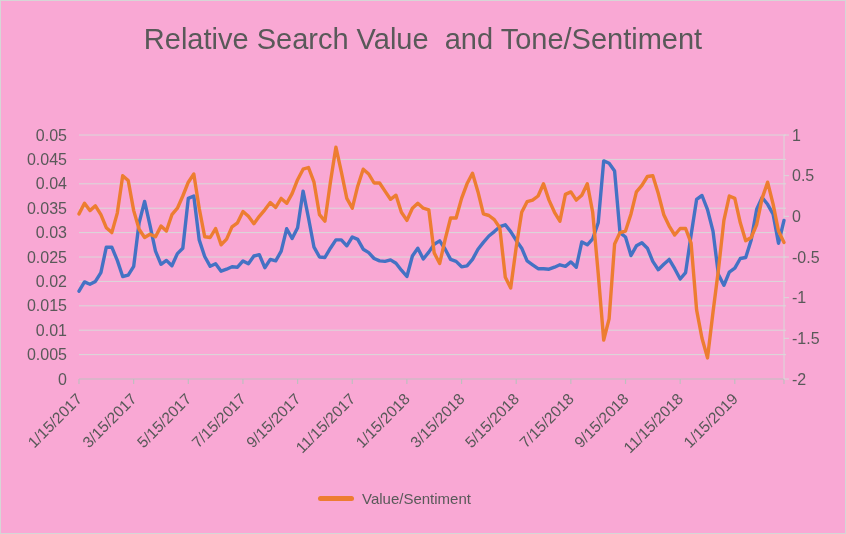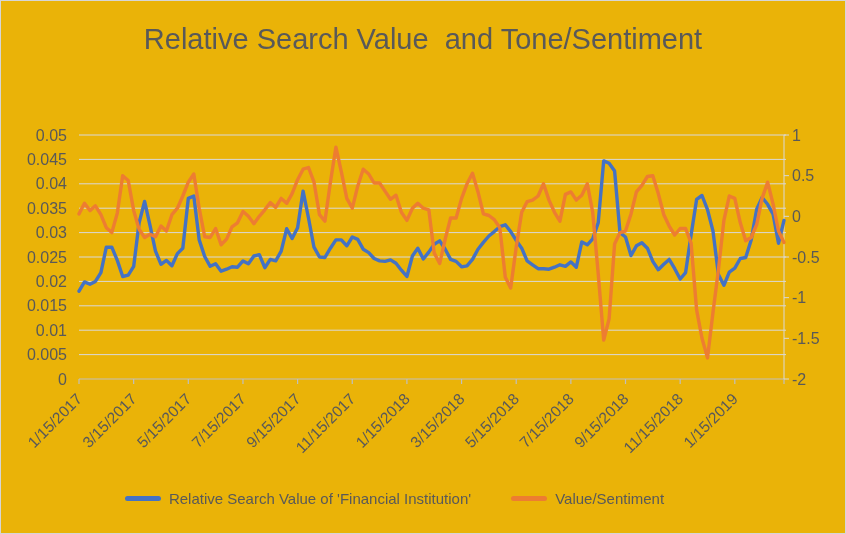--- a/index.html
+++ b/index.html
@@ -1,20 +1,20 @@
 <!DOCTYPE html>
 <html><head>
 <meta charset="utf-8">
 <style>
   html,body{margin:0;padding:0;background:#fff;}
   .chart{
     position:relative;
     width:846px;height:534px;
     box-sizing:border-box;
-    background:#eab308;
+    background:#f9a8d4;
     border:1px solid #d6d6d6;
     font-family:"Liberation Sans", sans-serif;
     overflow:hidden;
   }
   .title{
     position:absolute;top:16px;left:0;right:0;
     text-align:center;
     color:#595959;
     font-size:29px;
     line-height:44px;
@@ -106,21 +106,17 @@
       <text x="573.8604651162791" y="399" fill="#595959" font-size="15.5" text-anchor="end" transform="rotate(-45 573.8604651162791 399)">7/15/2018</text>
       <text x="628.5116279069767" y="399" fill="#595959" font-size="15.5" text-anchor="end" transform="rotate(-45 628.5116279069767 399)">9/15/2018</text>
       <text x="683.1627906976744" y="399" fill="#595959" font-size="15.5" text-anchor="end" transform="rotate(-45 683.1627906976744 399)">11/15/2018</text>
       <text x="737.8139534883721" y="399" fill="#595959" font-size="15.5" text-anchor="end" transform="rotate(-45 737.8139534883721 399)">1/15/2019</text>
       <polyline points="78.0,290.2 83.5,280.9 88.9,283.3 94.4,280.4 99.9,271.6 105.3,246.2 110.8,246.2 116.3,259.4 121.7,275.5 127.2,274.1 132.7,265.3 138.1,221.8 143.6,200.4 149.0,224.3 154.5,250.1 160.0,263.3 165.4,259.4 170.9,264.8 176.4,252.6 181.8,247.2 187.3,197.4 192.8,195.0 198.2,238.9 203.7,255.5 209.2,265.3 214.6,262.8 220.1,270.2 225.6,268.2 231.0,265.8 236.5,266.2 242.0,259.9 247.4,262.8 252.9,255.0 258.3,253.6 263.8,266.7 269.3,258.4 274.7,259.9 280.2,250.1 285.7,227.7 291.1,237.5 296.6,226.7 302.1,190.1 307.5,217.0 313.0,246.2 318.5,256.0 323.9,256.5 329.4,247.2 334.9,238.9 340.3,238.9 345.8,244.8 351.3,236.0 356.7,238.4 362.2,248.2 367.7,251.6 373.1,257.5 378.6,259.9 384.0,260.4 389.5,258.9 395.0,262.3 400.4,269.2 405.9,275.5 411.4,255.0 416.8,247.2 422.3,258.0 427.8,251.1 433.2,243.3 438.7,239.9 444.2,248.2 449.6,258.4 455.1,260.4 460.6,265.8 466.0,264.8 471.5,258.4 477.0,248.2 482.4,241.4 487.9,235.0 493.3,230.6 498.8,225.7 504.3,223.8 509.7,230.6 515.2,239.4 520.7,247.2 526.1,259.9 531.6,263.8 537.1,267.7 542.5,267.7 548.0,268.2 553.5,266.2 558.9,263.8 564.4,265.3 569.9,260.9 575.3,266.2 580.8,240.9 586.3,243.8 591.7,237.9 597.2,221.8 602.7,159.9 608.1,162.3 613.6,170.1 619.0,231.6 624.5,236.0 630.0,254.5 635.4,244.8 640.9,241.8 646.4,247.2 651.8,260.4 657.3,268.7 662.8,263.3 668.2,258.4 673.7,267.7 679.2,278.0 684.6,271.6 690.1,234.0 695.6,198.4 701.0,194.5 706.5,208.7 712.0,230.1 717.4,273.6 722.9,284.3 728.3,271.1 733.8,267.2 739.3,257.5 744.7,256.5 750.2,238.9 755.7,208.2 761.1,196.5 766.6,203.3 772.1,213.1 777.5,242.3 783.0,219.4" fill="none" stroke="#4472C4" stroke-width="3.4" stroke-linejoin="round" stroke-linecap="round"></polyline>
       <polyline points="78.0,212.9 83.5,202.3 88.9,209.6 94.4,204.8 99.9,213.7 105.3,226.7 110.8,231.6 116.3,212.1 121.7,174.7 127.2,179.5 132.7,209.6 138.1,228.3 143.6,236.5 149.0,233.2 154.5,235.7 160.0,225.1 165.4,230.0 170.9,213.7 176.4,207.2 181.8,195.0 187.3,181.2 192.8,173.0 198.2,207.2 203.7,235.7 209.2,236.5 214.6,227.5 220.1,243.8 225.6,238.1 231.0,225.9 236.5,221.8 242.0,210.5 247.4,215.3 252.9,222.7 258.3,215.3 263.8,208.8 269.3,201.5 274.7,206.4 280.2,197.4 285.7,202.3 291.1,192.6 296.6,178.7 302.1,168.2 307.5,166.5 313.0,181.2 318.5,213.7 323.9,220.2 329.4,181.2 334.9,146.2 340.3,170.6 345.8,197.4 351.3,207.2 356.7,185.2 362.2,168.2 367.7,173.0 373.1,182.0 378.6,182.0 384.0,190.1 389.5,198.3 395.0,194.2 400.4,211.3 405.9,219.4 411.4,207.2 416.8,202.3 422.3,207.2 427.8,208.8 433.2,251.9 438.7,262.5 444.2,238.1 449.6,217.0 455.1,217.0 460.6,197.4 466.0,182.8 471.5,172.2 477.0,190.9 482.4,212.9 487.9,214.5 493.3,218.6 498.8,226.7 504.3,276.3 509.7,286.9 515.2,246.2 520.7,211.3 526.1,200.7 531.6,199.1 537.1,195.0 542.5,182.8 548.0,199.1 553.5,211.3 558.9,220.2 564.4,193.4 569.9,190.9 575.3,199.1 580.8,194.2 586.3,182.8 591.7,211.3 597.2,272.3 602.7,339.0 608.1,317.8 613.6,243.0 619.0,231.6 624.5,230.0 630.0,212.9 635.4,190.9 640.9,184.4 646.4,175.5 651.8,174.7 657.3,192.6 662.8,213.7 668.2,225.1 673.7,234.0 679.2,227.5 684.6,227.5 690.1,242.2 695.6,308.9 701.0,337.3 706.5,356.9 712.0,311.3 717.4,269.0 722.9,219.4 728.3,195.0 733.8,197.4 739.3,221.8 744.7,239.7 750.2,236.5 755.7,223.5 761.1,197.4 766.6,181.2 772.1,203.1 777.5,230.0 783.0,241.4" fill="none" stroke="#ED7D31" stroke-width="3.4" stroke-linejoin="round" stroke-linecap="round"></polyline>
     </svg>
 
   <div class="legend">
     <div class="legend-item">
-      <span class="swatch" style="background: rgb(68, 114, 196);"></span>
-      <span class="legend-label">Relative Search Value of 'Financial Institution'</span>
-    </div>
-    <div class="legend-item">
       <span class="swatch" style="background: rgb(237, 125, 49);"></span>
       <span class="legend-label">Value/Sentiment</span>
     </div>
   </div>
 </div>
 
 </body></html>

